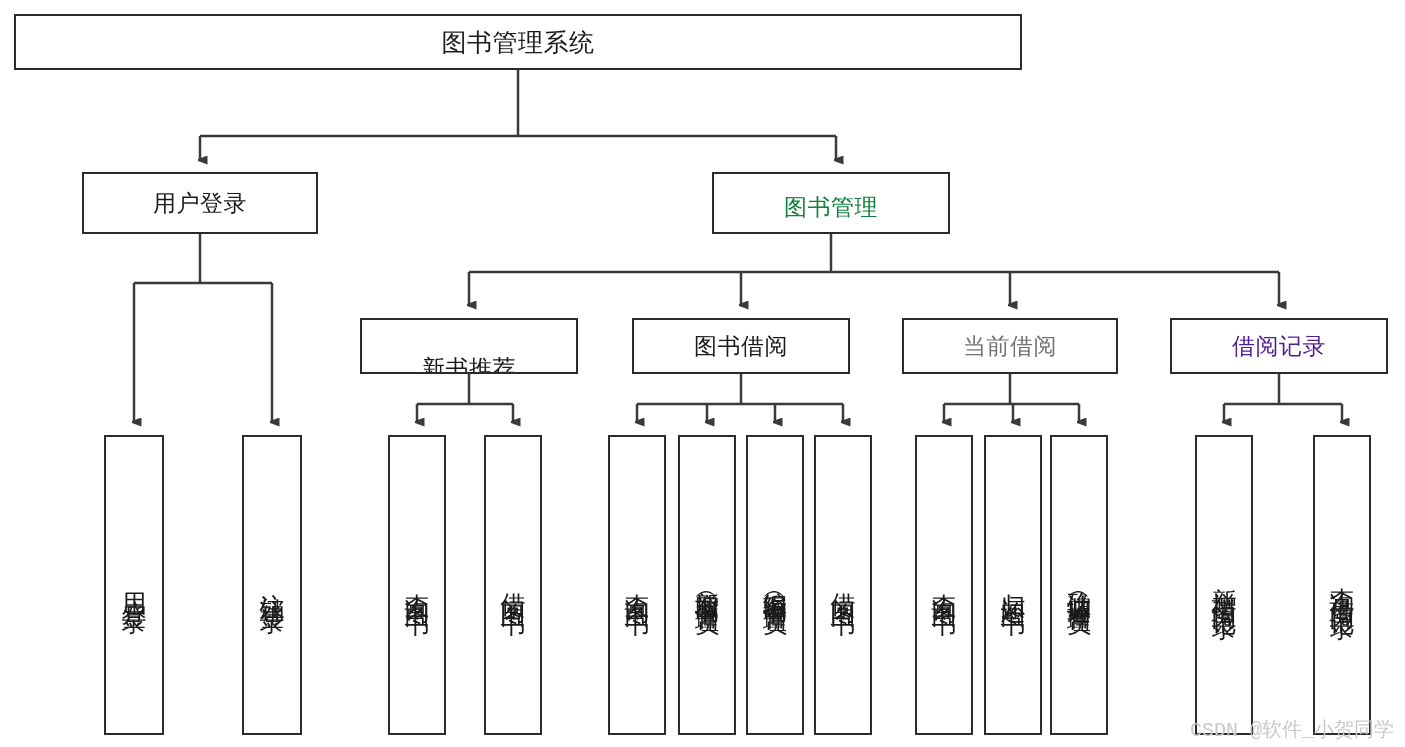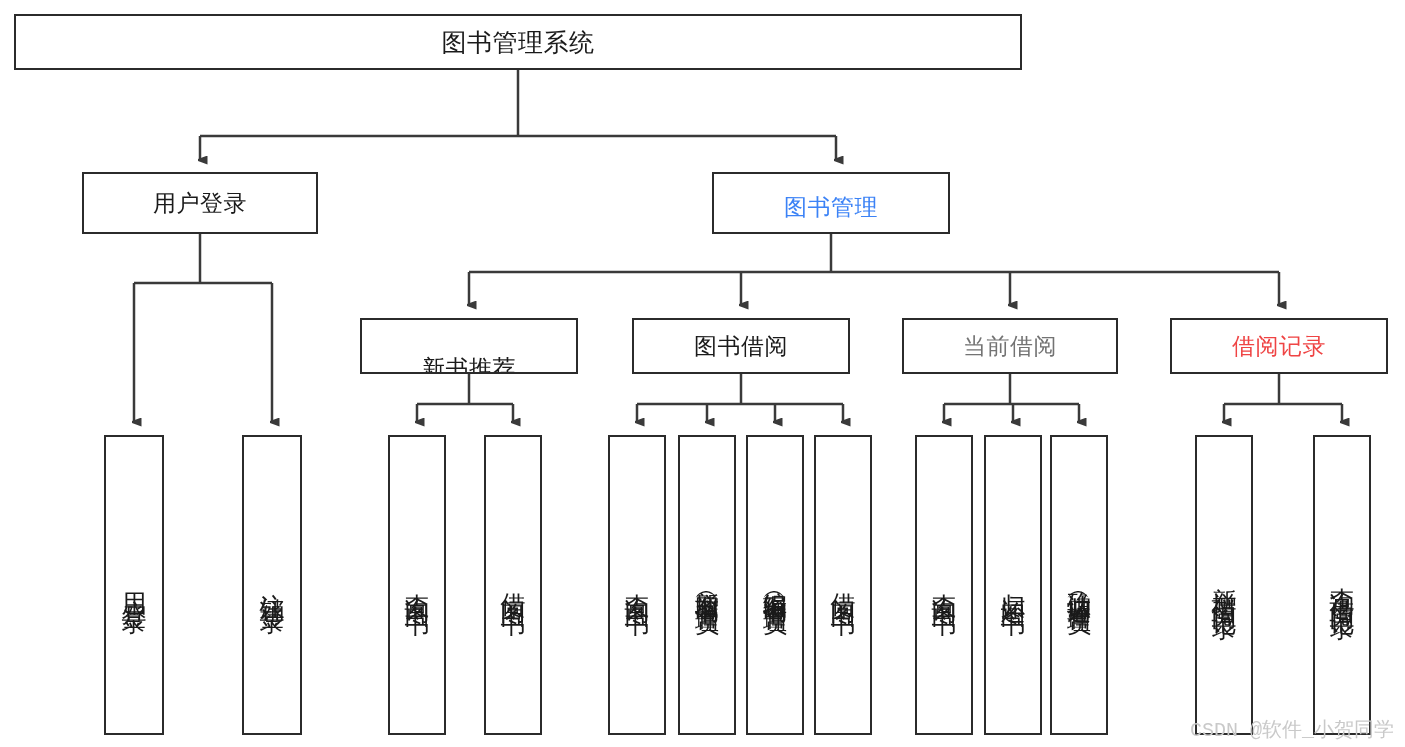--- a/index.html
+++ b/index.html
@@ -134,34 +134,34 @@
   </svg>
 
   <div class="node root horizontal" style="left: 14px; top: 14px; width: 1008px; height: 56px; border-color: rgb(43, 43, 43); background: rgb(255, 255, 255);">
     <span class="node-label" style="color: rgb(26, 26, 26);">图书管理系统</span>
   </div>
 
   <div class="node horizontal" style="left: 82px; top: 172px; width: 236px; height: 62px; border-color: rgb(43, 43, 43); background: rgb(255, 255, 255);">
     <span class="node-label" style="color: rgb(26, 26, 26);">用户登录</span>
   </div>
   <div class="node horizontal" style="left: 712px; top: 172px; width: 238px; height: 62px; border-color: rgb(43, 43, 43); background: rgb(255, 255, 255);">
-    <span class="node-label" style="color: #3b82f6; margin-top: 8px;">图书管理</span>
+    <span class="node-label" style="color: #15803d; margin-top: 8px;">图书管理</span>
   </div>
 
   <div class="node horizontal" style="left: 360px; top: 318px; width: 218px; height: 56px; border-color: rgb(43, 43, 43); background: rgb(255, 255, 255);">
     <span class="node-label" style="color: rgb(26, 26, 26); margin-top: 44px;">新书推荐</span>
   </div>
   <div class="node horizontal" style="left: 632px; top: 318px; width: 218px; height: 56px; border-color: rgb(43, 43, 43); background: rgb(255, 255, 255);">
     <span class="node-label" style="color: rgb(26, 26, 26);">图书借阅</span>
   </div>
   <div class="node horizontal" style="left: 902px; top: 318px; width: 216px; height: 56px; border-color: rgb(43, 43, 43); background: rgb(255, 255, 255);">
     <span class="node-label" style="color: #737373;">当前借阅</span>
   </div>
   <div class="node horizontal" style="left: 1170px; top: 318px; width: 218px; height: 56px; border-color: rgb(43, 43, 43); background: rgb(255, 255, 255);">
-    <span class="node-label" style="color: #ef4444;">借阅记录</span>
+    <span class="node-label" style="color: #4c1d95;">借阅记录</span>
   </div>
 
   <div class="node vertical" style="left: 104px; top: 435px; width: 60px; height: 300px; border-color: rgb(43, 43, 43); background: rgb(255, 255, 255);">
     <span class="node-label" style="color: rgb(26, 26, 26);">用户登录</span>
   </div>
   <div class="node vertical" style="left: 242px; top: 435px; width: 60px; height: 300px; border-color: rgb(43, 43, 43); background: rgb(255, 255, 255);">
     <span class="node-label" style="color: rgb(26, 26, 26);">注销登录</span>
   </div>
   <div class="node vertical" style="left: 388px; top: 435px; width: 58px; height: 300px; border-color: rgb(43, 43, 43); background: rgb(255, 255, 255);">
     <span class="node-label" style="color: rgb(26, 26, 26);">查询图书</span>

